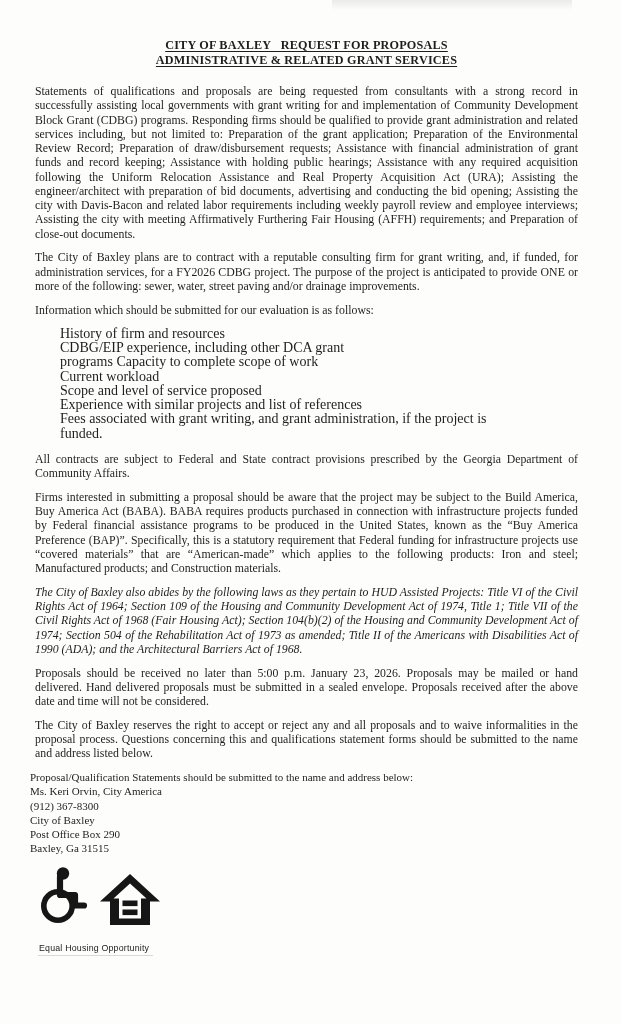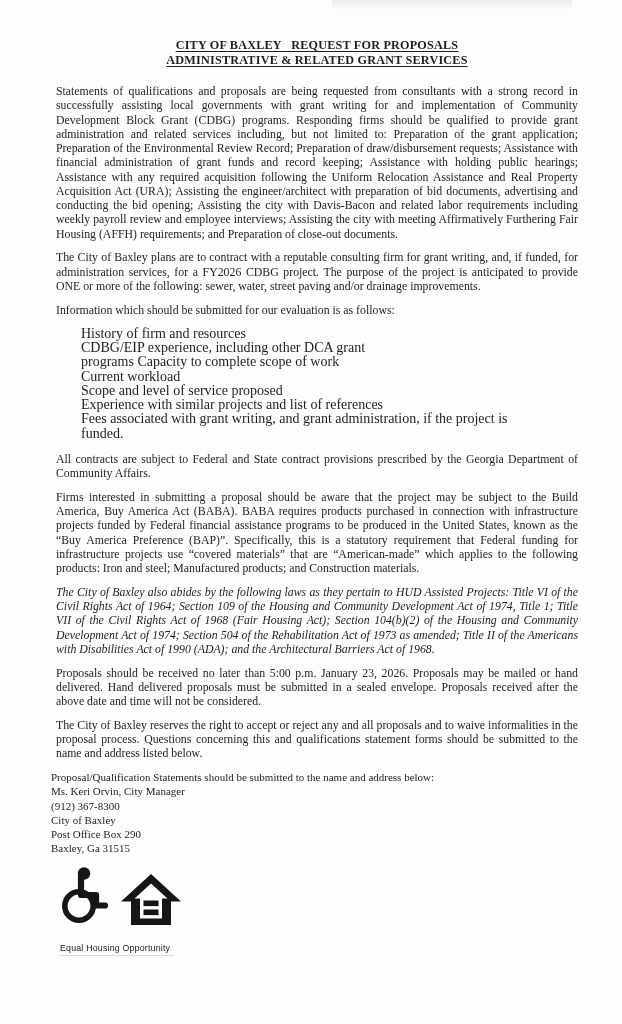--- a/index.html
+++ b/index.html
@@ -6,21 +6,21 @@
     margin: 0;
     padding: 0;
     background: #ffffff;
   }
   .page {
     position: relative;
     width: 622px;
     height: 1024px;
     box-sizing: border-box;
     background: #fdfdfc;
-    padding: 38px 44px 0 56px;
+    padding: 38px 44px 0 35px;
     font-family: "Liberation Serif", serif;
     color: #1e1e1e;
     overflow: hidden;
   }
   
   .scan-smudge {
     position: absolute;
     top: 0;
     right: 50px;
     width: 240px;
@@ -119,21 +119,21 @@
   <p class="body-par">Firms interested in submitting a proposal should be aware that the project may be subject to the Build America, Buy America Act (BABA). BABA requires products purchased in connection with infrastructure projects funded by Federal financial assistance programs to be produced in the United States, known as the “Buy America Preference (BAP)”. Specifically, this is a statutory requirement that Federal funding for infrastructure projects use “covered materials” that are “American-made” which applies to the following products: Iron and steel; Manufactured products; and Construction materials.</p>
 
   <p class="body-par italic-par">The City of Baxley also abides by the following laws as they pertain to HUD Assisted Projects: Title VI of the Civil Rights Act of 1964; Section 109 of the Housing and Community Development Act of 1974, Title 1; Title VII of the Civil Rights Act of 1968 (Fair Housing Act); Section 104(b)(2) of the Housing and Community Development Act of 1974; Section 504 of the Rehabilitation Act of 1973 as amended; Title II of the Americans with Disabilities Act of 1990 (ADA); and the Architectural Barriers Act of 1968.</p>
 
   <p class="body-par">Proposals should be received no later than 5:00 p.m. January 23, 2026. Proposals may be mailed or hand delivered. Hand delivered proposals must be submitted in a sealed envelope. Proposals received after the above date and time will not be considered.</p>
 
   <p class="body-par">The City of Baxley reserves the right to accept or reject any and all proposals and to waive informalities in the proposal process. Questions concerning this and qualifications statement forms should be submitted to the name and address listed below.</p>
 
   <div class="submission-block">
     <div>Proposal/Qualification Statements should be submitted to the name and address below:</div>
-    <div>Ms. Keri Orvin, City Manager</div>
+    <div>Ms. Keri Orvin, City America</div>
     <div>(912) 367-8300</div>
     <div>City of Baxley</div>
     <div>Post Office Box 290</div>
     <div>Baxley, Ga 31515</div>
   </div>
 
   <div class="footer-block">
     <div class="logo-row">
       <svg width="56" height="59" viewBox="0 0 56 59" xmlns="http://www.w3.org/2000/svg">
         <circle cx="25" cy="7.5" r="6.2"></circle>

